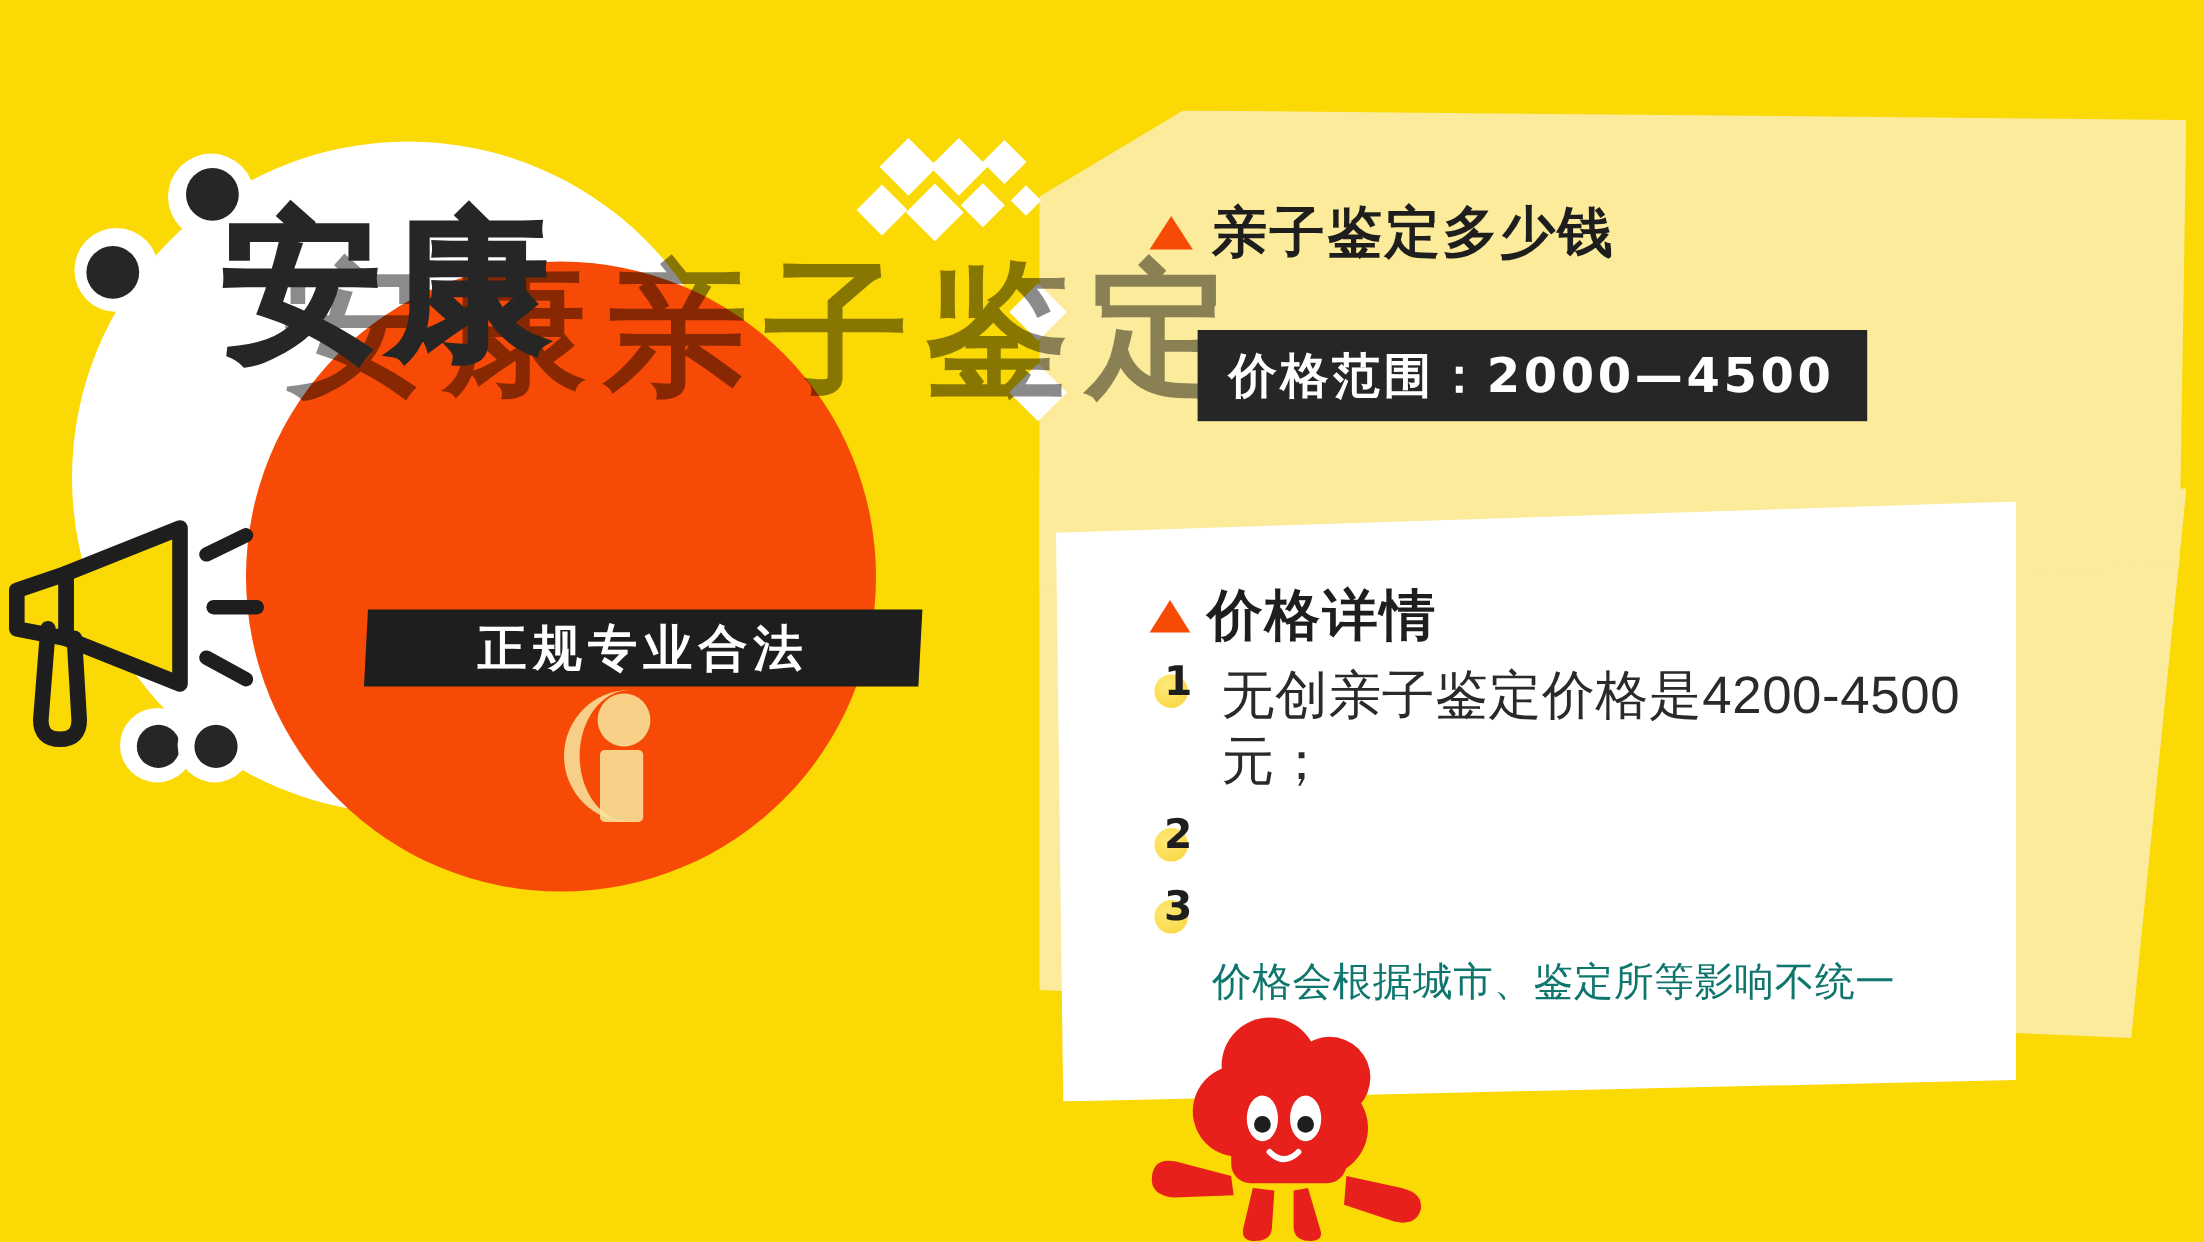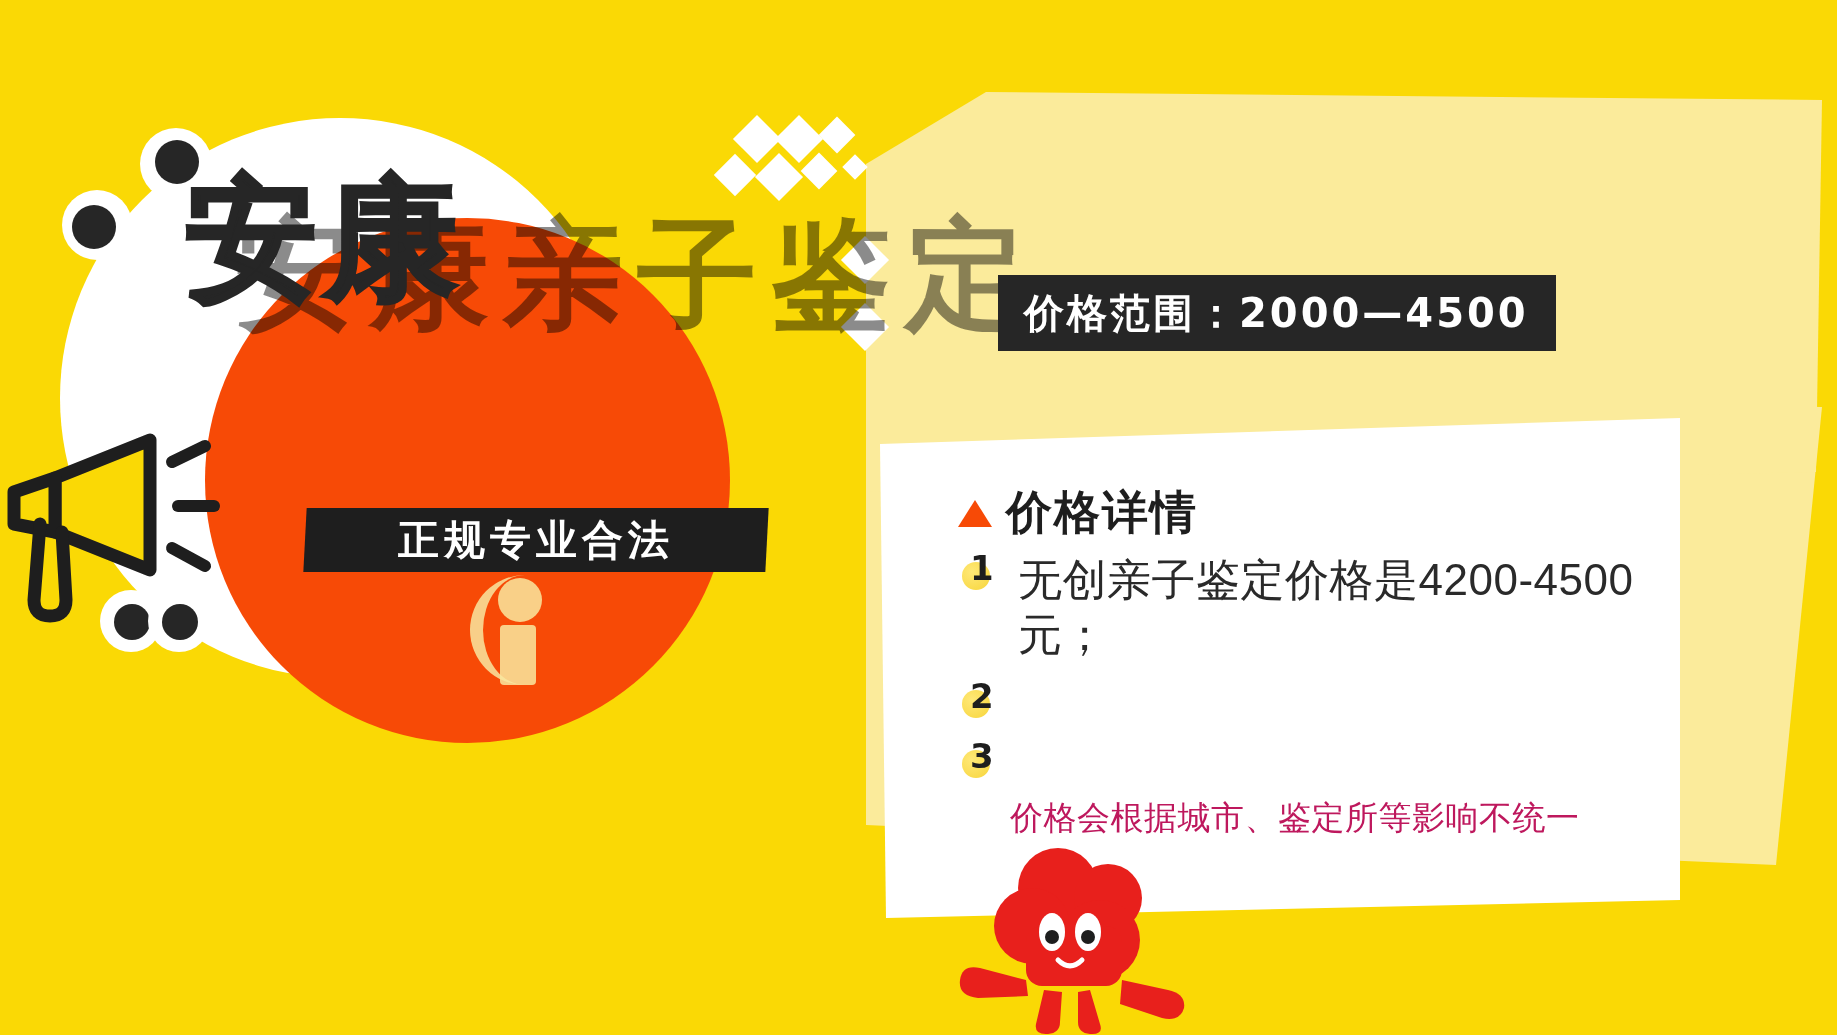--- a/index.html
+++ b/index.html
@@ -73,21 +73,21 @@
                   font-family:"DejaVu Sans","Liberation Sans",sans-serif;}
 
   .detail-list{position:absolute;left:962px;top:548px;z-index:8;width:740px;}
   .li{display:flex;align-items:flex-start;margin-bottom:14px;}
   .num-wrap{position:relative;width:46px;height:46px;flex:0 0 46px;margin-right:10px;}
   .num-dot{position:absolute;left:0;top:14px;width:28px;height:28px;border-radius:50%;
            background:radial-gradient(circle at 35% 35%,#FFE877,#F7D53A);}
   .num{position:absolute;left:8px;top:0;font-size:34px;font-weight:900;color:#1E1E1E;
        font-family:"DejaVu Sans","Liberation Sans",sans-serif;}
   .li-text{font-size:44px;color:#2A2A2A;line-height:1.25;padding-top:4px;letter-spacing:.5px;}
-  .note{font-size:33px;color:#be185d;margin-left:48px;margin-top:14px;letter-spacing:.5px;}
+  .note{font-size:33px;color:#0f766e;margin-left:48px;margin-top:14px;letter-spacing:.5px;}
 
   
   .mascot{position:absolute;left:940px;top:840px;width:250px;height:195px;z-index:9;}
 
   .wm{position:absolute;left:235px;top:195px;font-size:120px;color:#000000;opacity:.45;z-index:5;
       font-weight:900;letter-spacing:14px;pointer-events:none;}
 </style>
 </head>
 <body>
 
@@ -135,20 +135,24 @@
   <div class="dia" style="left:740px;top:122px;width:34px;height:34px;"></div>
   <div class="dia" style="left:782px;top:122px;width:34px;height:34px;"></div>
   <div class="dia" style="left:824px;top:122px;width:26px;height:26px;"></div>
   <div class="dia" style="left:762px;top:160px;width:34px;height:34px;"></div>
   <div class="dia" style="left:806px;top:158px;width:26px;height:26px;"></div>
   <div class="dia" style="left:846px;top:158px;width:18px;height:18px;"></div>
   <div class="dia" style="left:720px;top:160px;width:30px;height:30px;"></div>
   <div class="dia" style="left:848px;top:243px;width:34px;height:34px;"></div>
   <div class="dia" style="left:848px;top:310px;width:34px;height:34px;"></div>
 
+  <div class="head-row" style="left:958px;top:163px;">
+    <div class="tri"></div>
+    <div class="h-title">亲子鉴定多少钱</div>
+  </div>
 
   <div class="price-box">
     <span>价格范围：2000—4500</span>
   </div>
 
   <div class="head-row" style="left:958px;top:482px;text-align:center;">
     <div class="tri-sm"></div>
     <div class="h-title">价格详情</div>
   </div>
 

